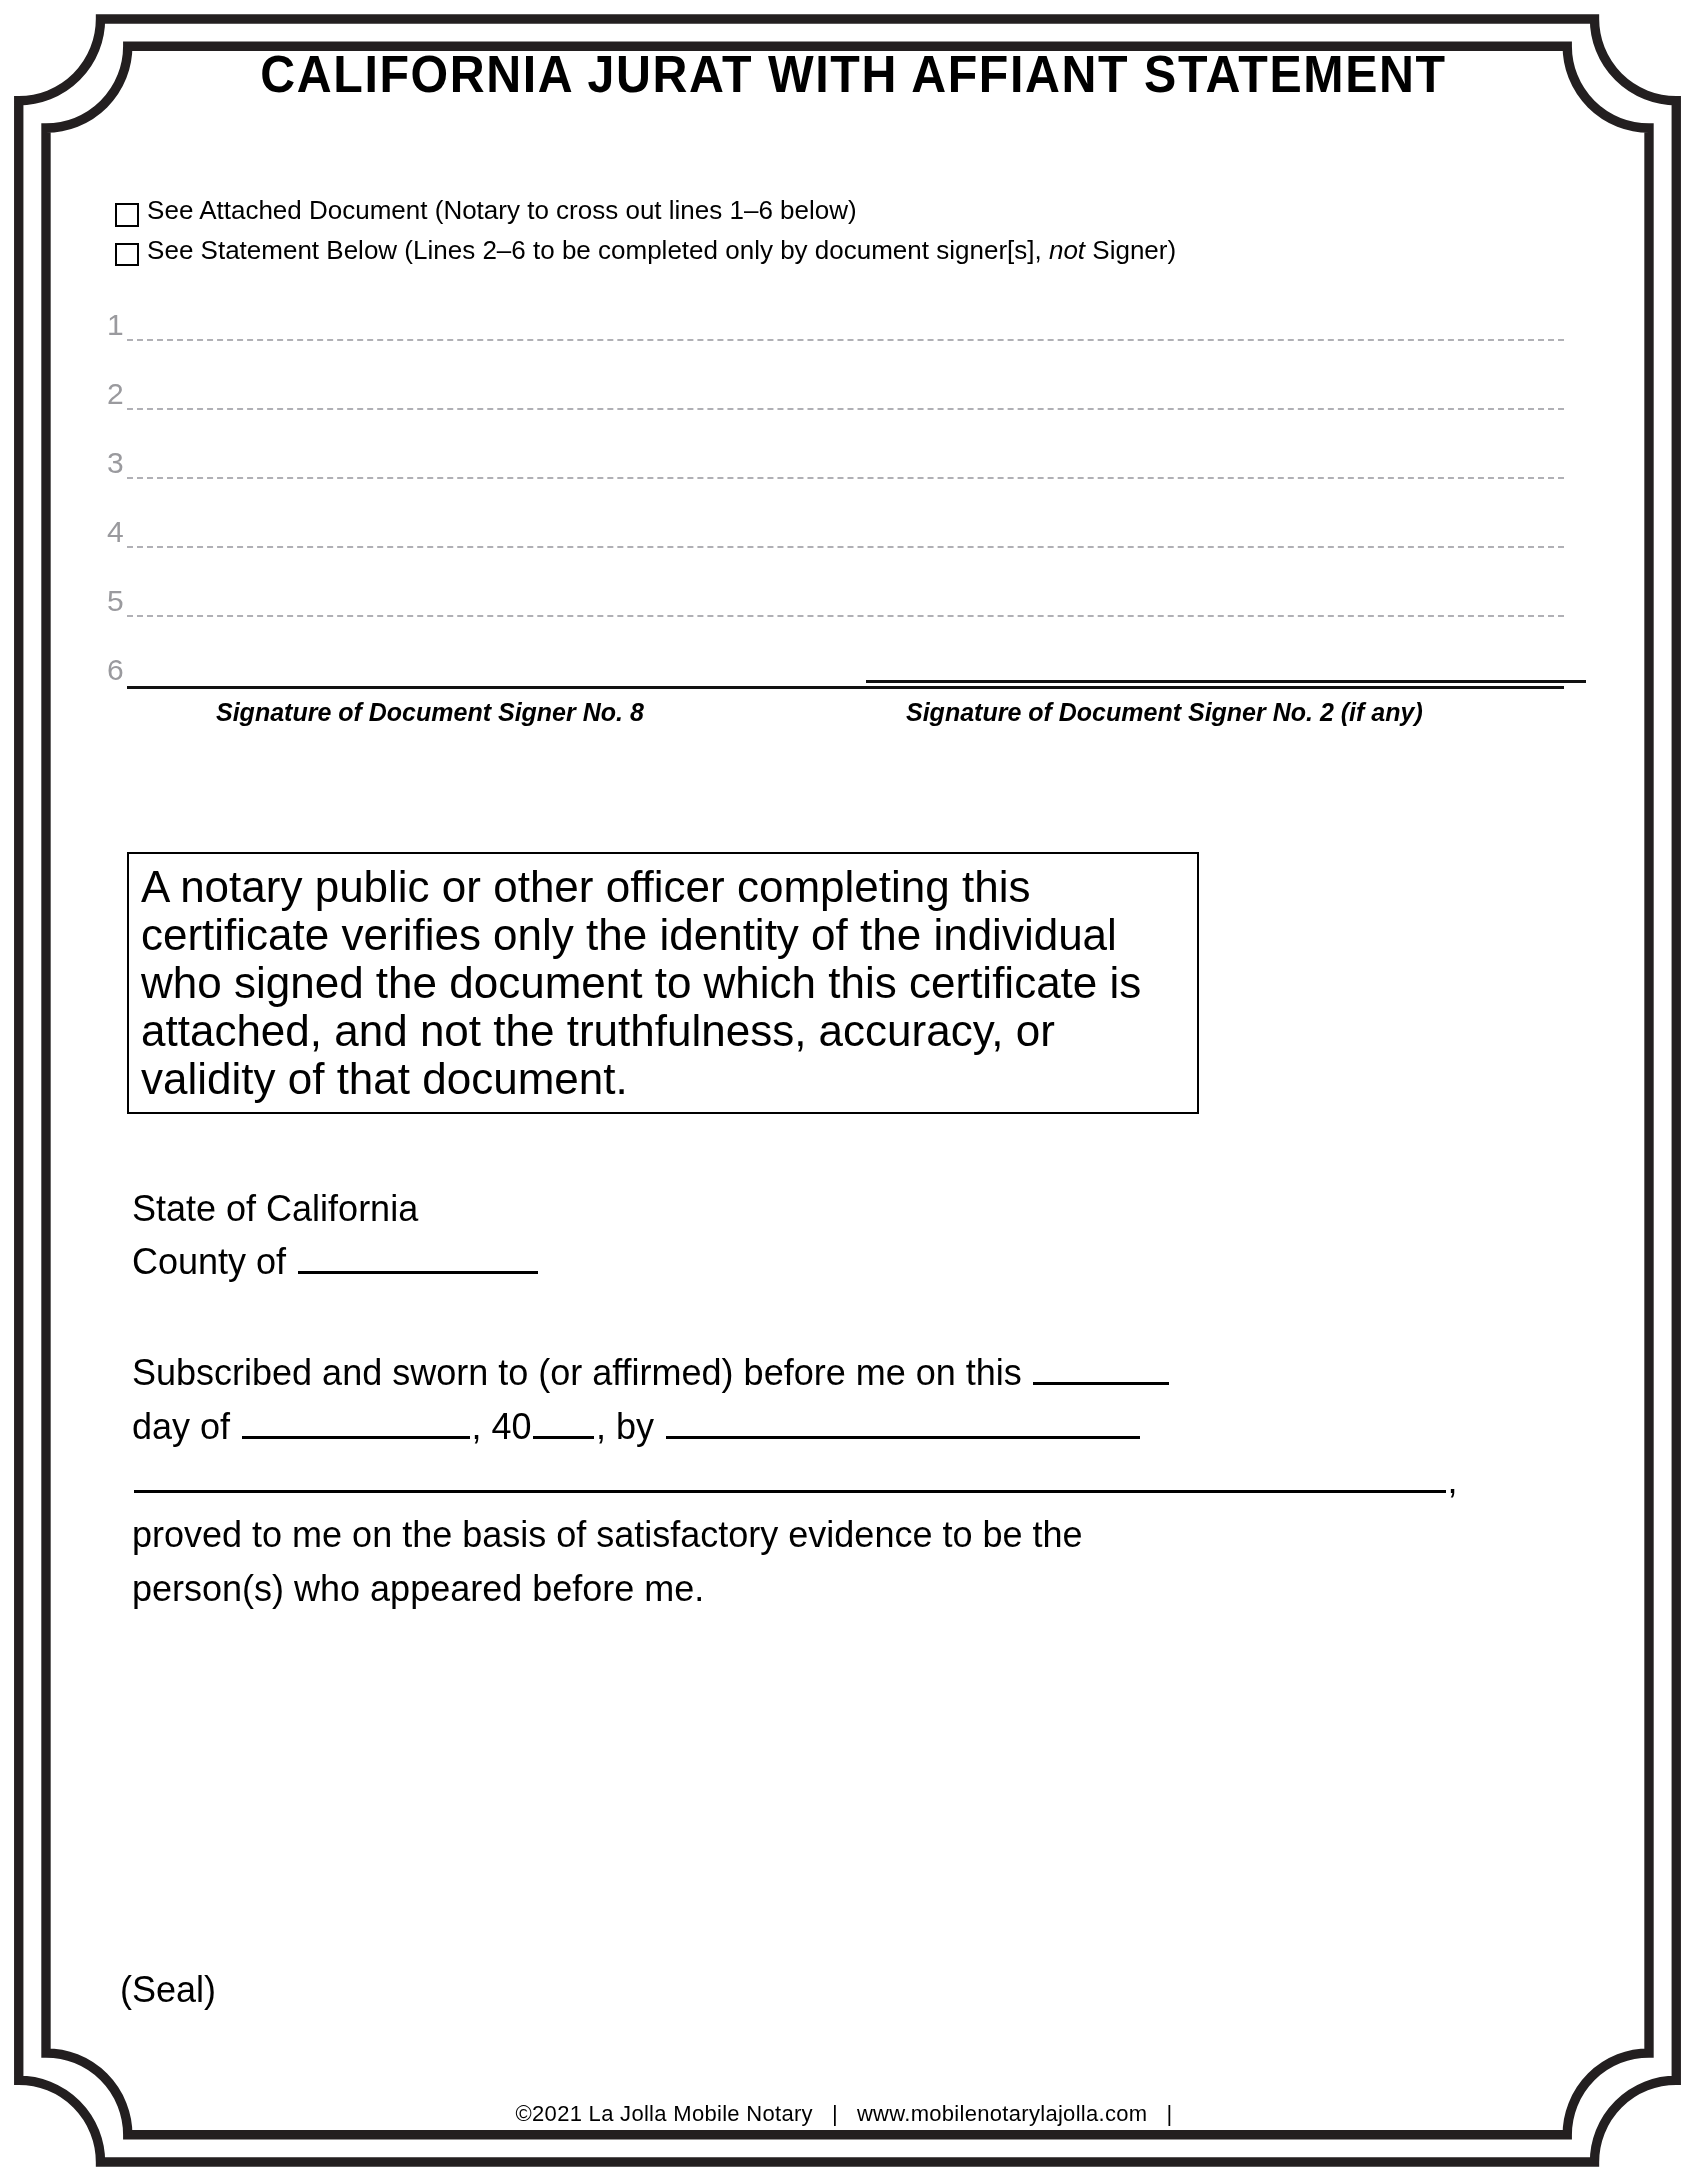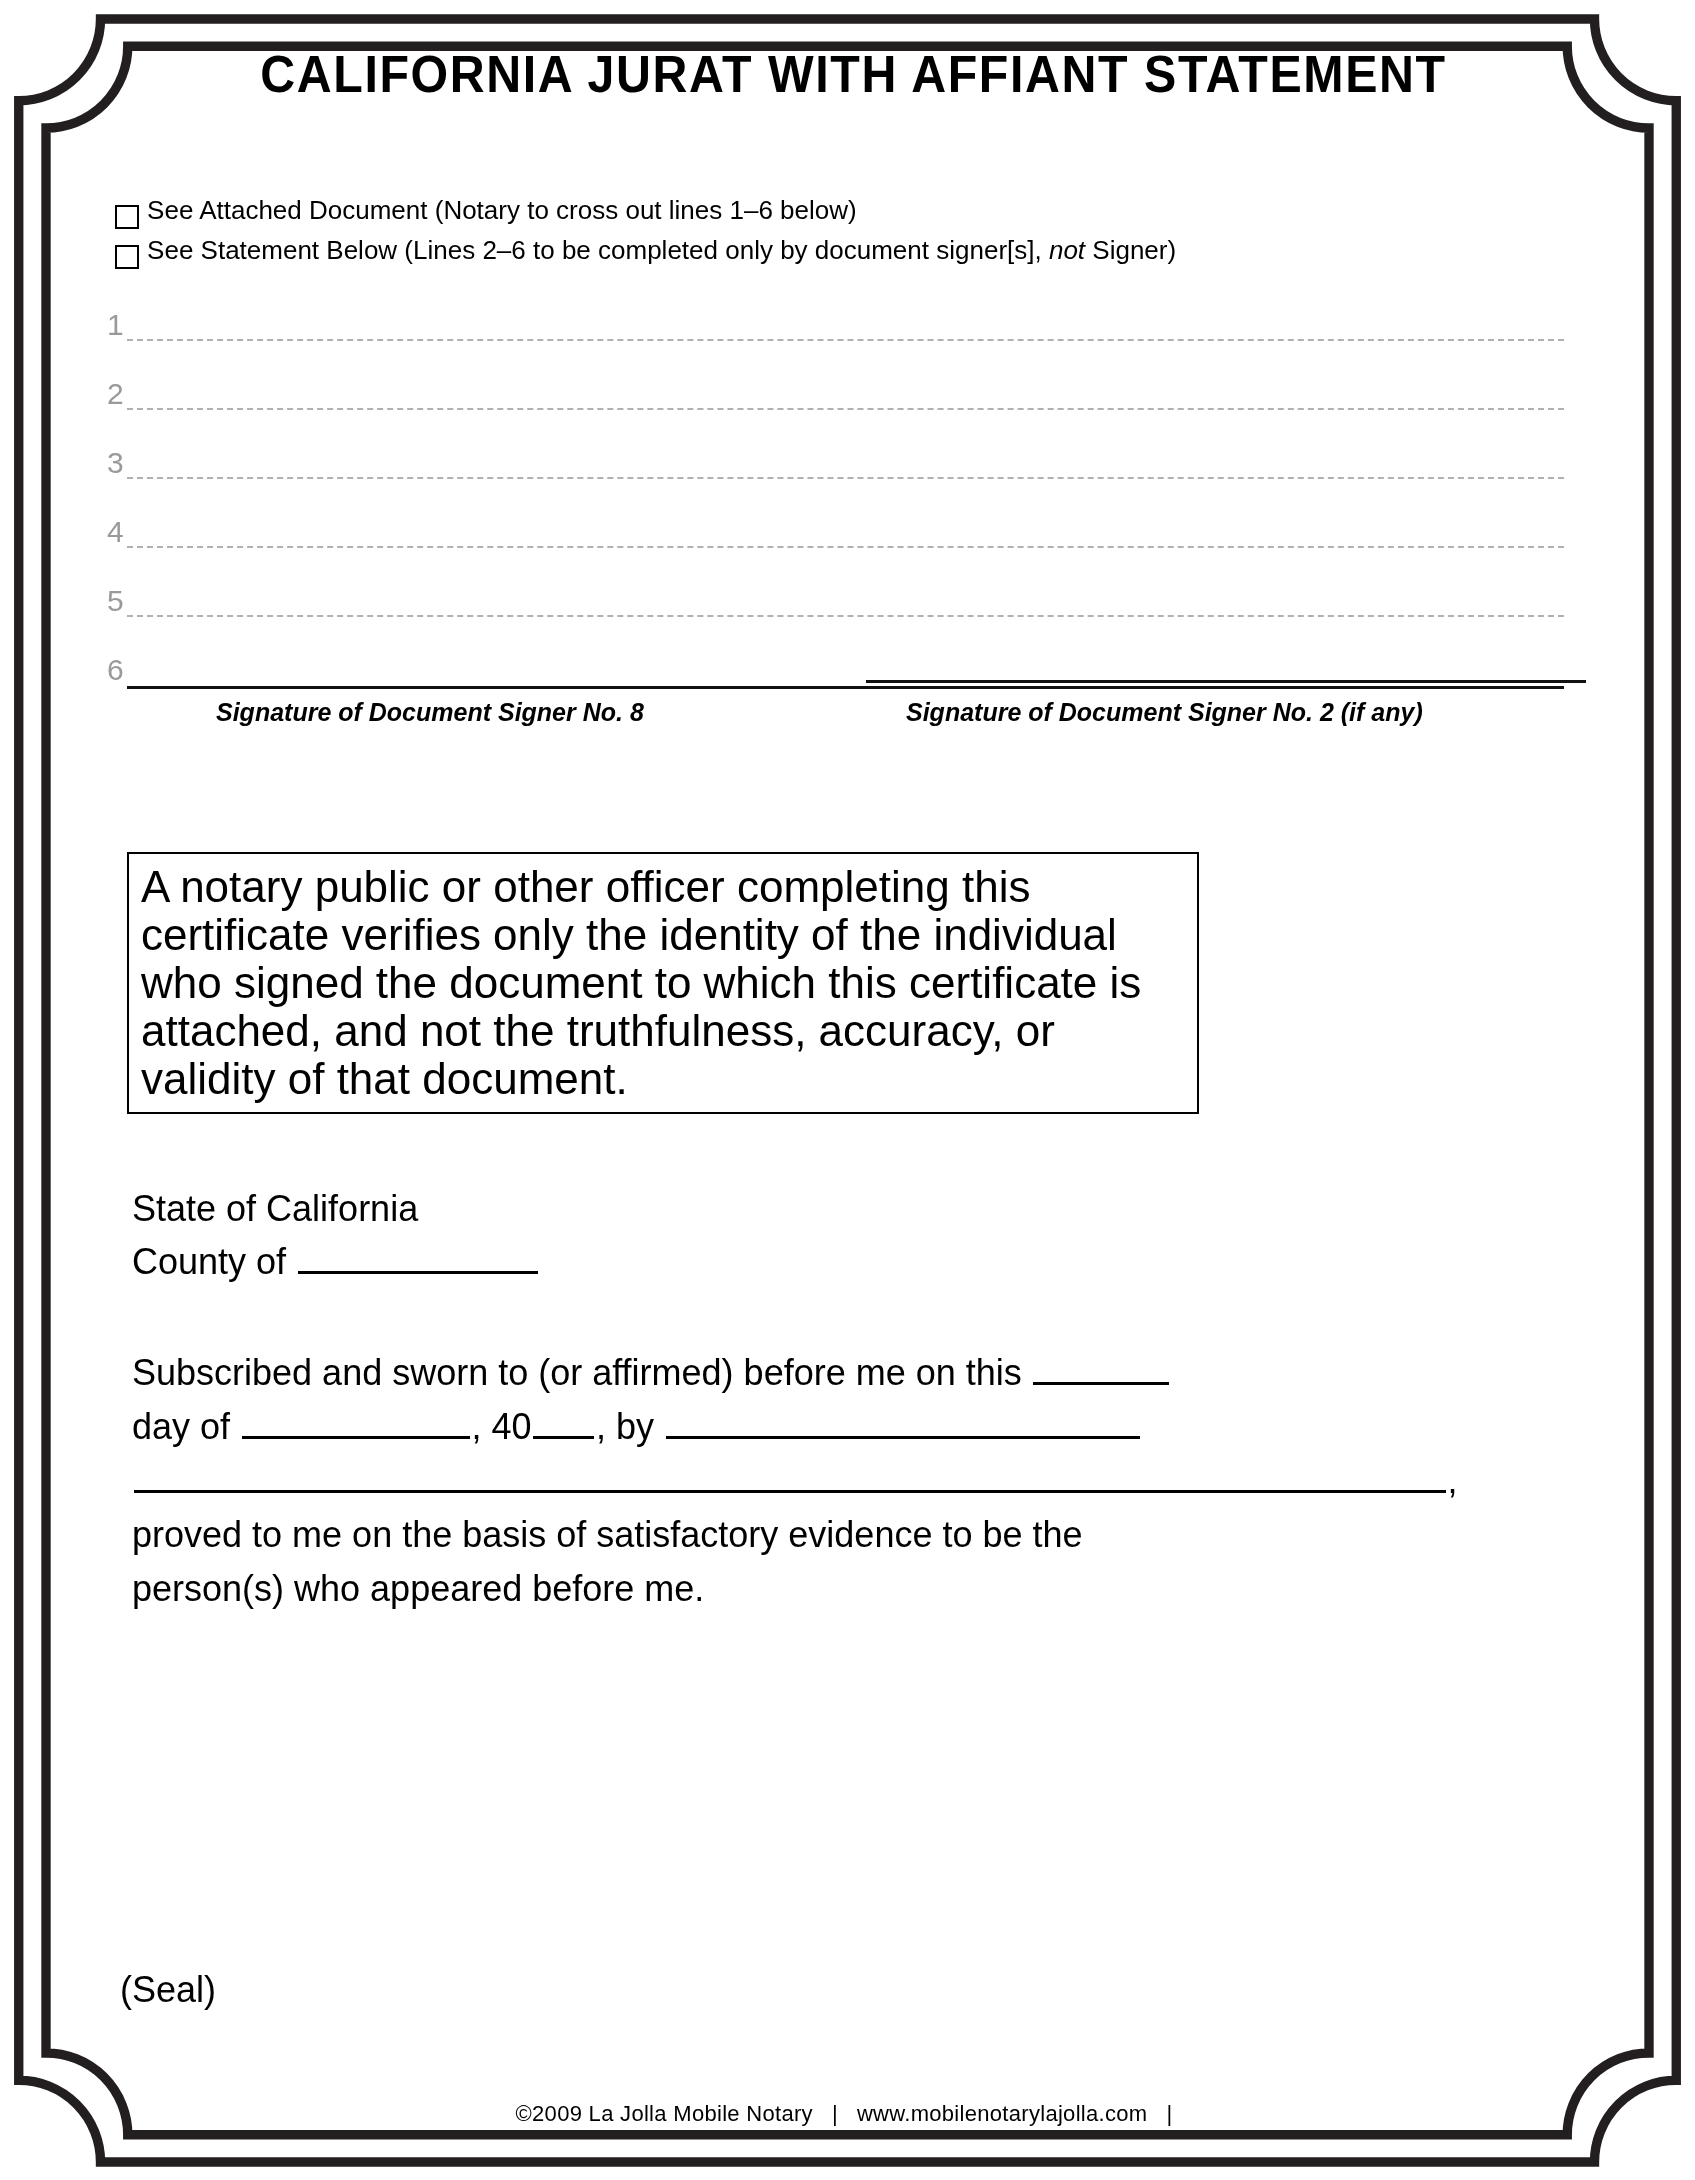--- a/index.html
+++ b/index.html
@@ -55,21 +55,21 @@
 
   
   .option-list {
     position: absolute;
     left: 109px;
     top: 192px;
     width: 1465px;
   }
   .option-row {
     display: flex;
-    align-items: flex-end;
+    align-items: center;
     font-size: 26px;
     line-height: 37px;
     white-space: nowrap;
     margin-bottom: 2.6px;
   }
   .checkbox-glyph {
     display: inline-block;
     width: 19.6px;
     height: 19.6px;
     border: 2.2px solid #000;
@@ -351,18 +351,18 @@
 
       <div class="sworn-line">proved to me on the basis of satisfactory evidence to be the</div>
       <div class="sworn-line">person(s) who appeared before me.</div>
 
     </div>
 
     <div class="seal-label">(Seal)</div>
 
 
     <div class="footer">
-      <span>©2009 La Jolla Mobile Notary</span><span class="sep">|</span><span>www.mobilenotarylajolla.com</span><span class="sep">|</span>
+      <span>©2021 La Jolla Mobile Notary</span><span class="sep">|</span><span>www.mobilenotarylajolla.com</span><span class="sep">|</span>
     </div>
 
   </div>
 </div>
 
 
 </body></html>

